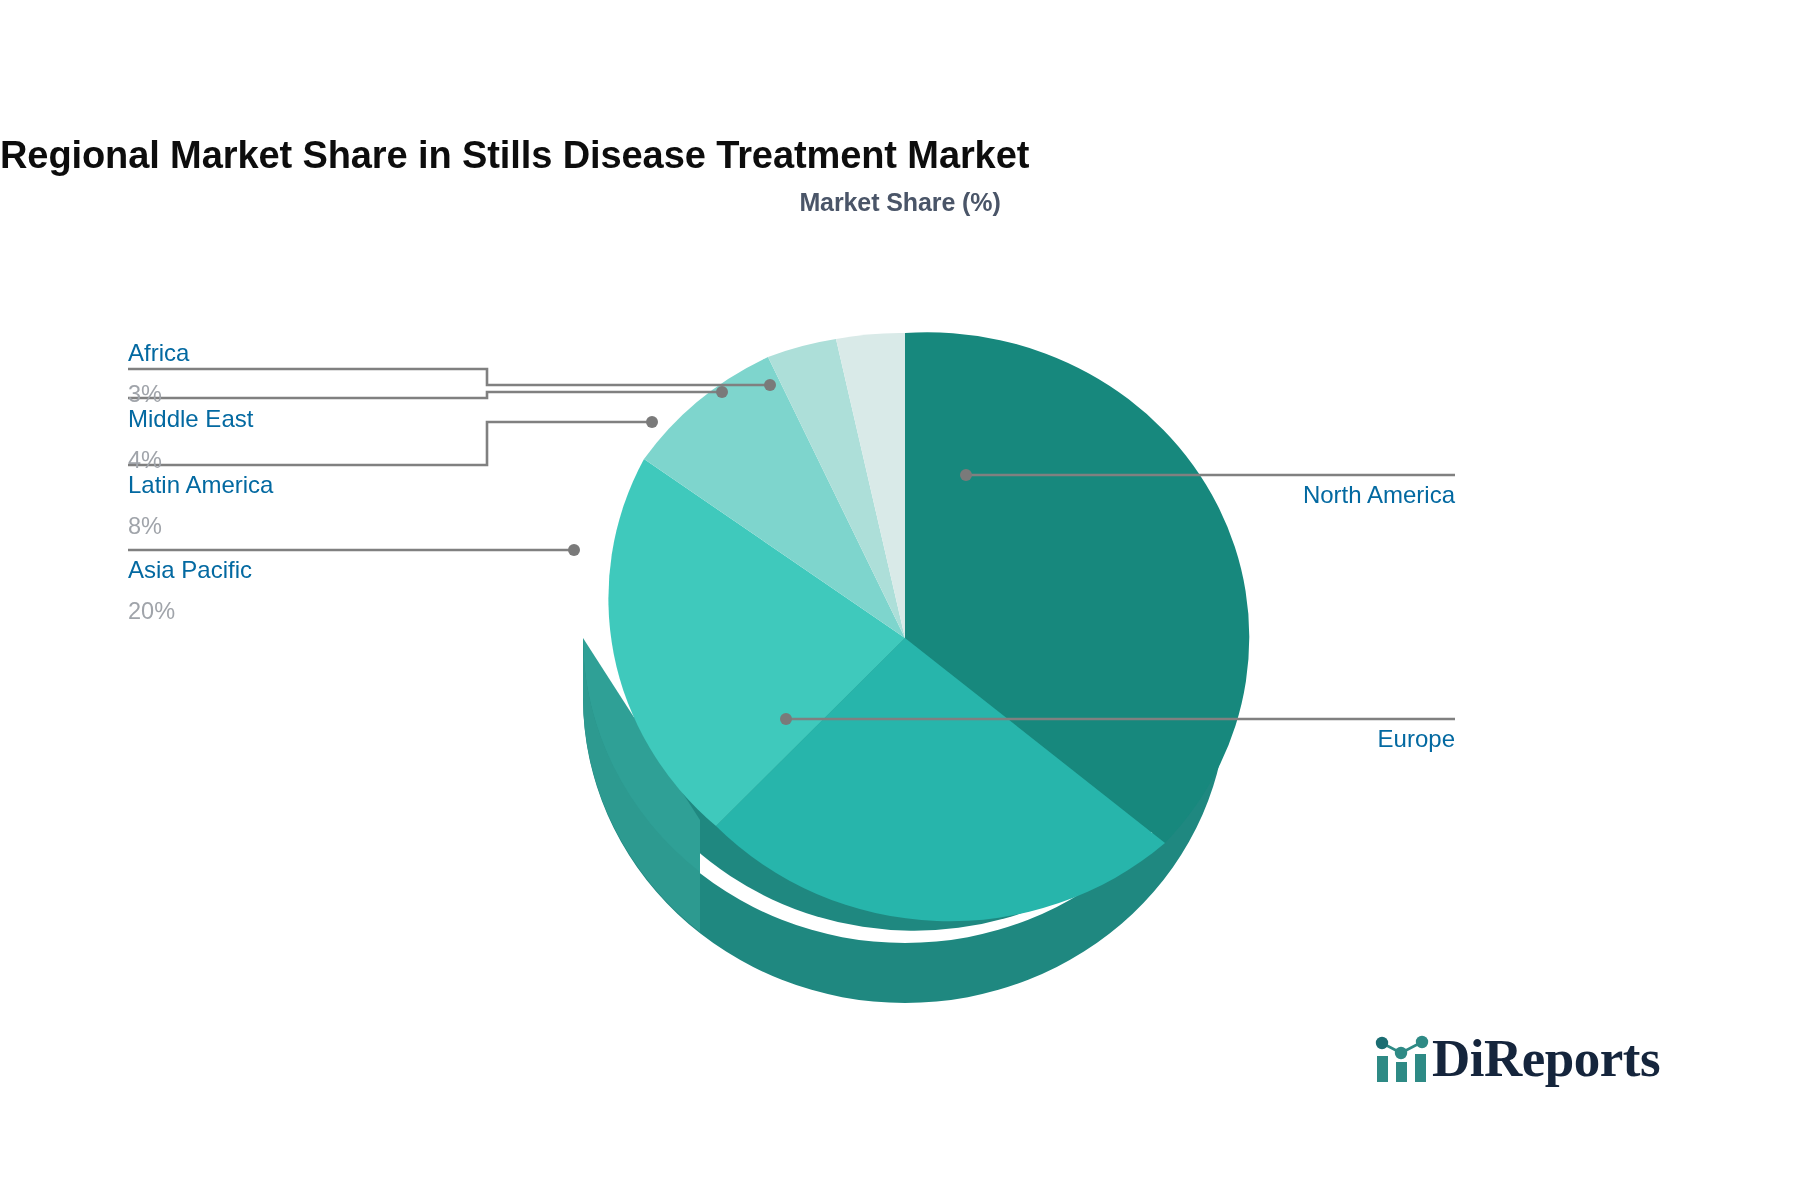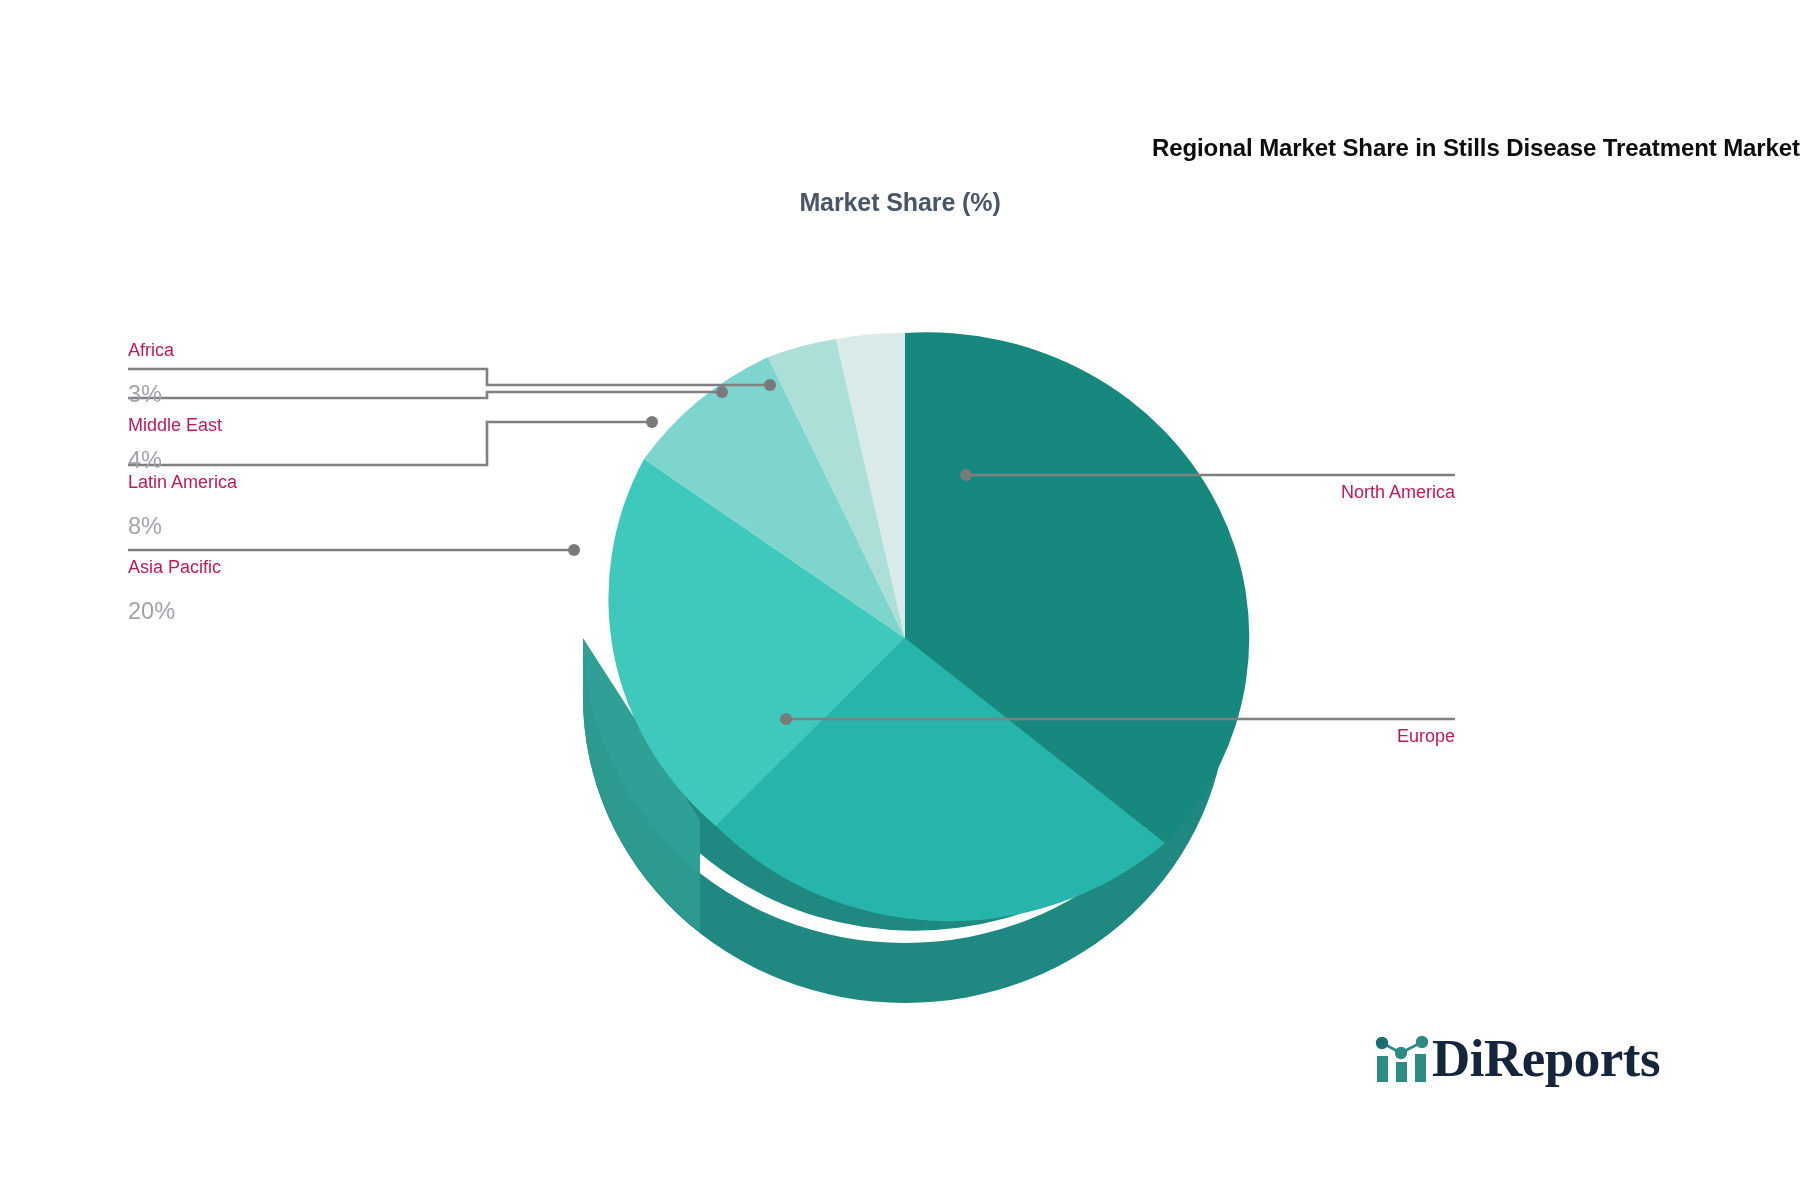--- a/index.html
+++ b/index.html
@@ -19,22 +19,22 @@
     height: 1196px;
     background: #ffffff;
   }
 
   
   .chart-title {
     position: absolute;
     left: 0;
     top: 134px;
     width: 1800px;
-    text-align: right;
-    font-size: 24px;
+    text-align: left;
+    font-size: 38px;
     font-weight: bold;
     color: #0d0d0d;
     letter-spacing: -0.1px;
     white-space: nowrap;
   }
   .chart-subtitle {
     position: absolute;
     left: 0;
     top: 188px;
     width: 1800px;
@@ -55,22 +55,22 @@
 
   
   .callout {
     position: absolute;
     font-size: 23px;
     line-height: 1.0;
     white-space: nowrap;
   }
   .callout .name {
     display: block;
-    color: #be185d;
-    font-size: 18px;
+    color: #0369a1;
+    font-size: 24px;
     padding-bottom: 7px;
   }
   .callout .value {
     display: block;
     color: #a0a4aa;
     font-size: 23.5px;
     padding-top: 7px;
   }
   .callout.left  { text-align: left; }
   .callout.right { text-align: right; }
@@ -159,21 +159,21 @@
     </g>
   </svg>
 
   <div class="callout left" style="left:128px; top:341px;">
     <span class="name">Africa</span>
   </div>
   <div class="callout left" style="left:128px; top:376px;">
     <span class="value">3%</span>
   </div>
 
-  <div class="callout left" style="left:128px; top:416px;">
+  <div class="callout left" style="left:128px; top:407px;">
     <span class="name">Middle East</span>
   </div>
   <div class="callout left" style="left:128px; top:442px;">
     <span class="value">4%</span>
   </div>
 
   <div class="callout left" style="left:128px; top:473px;">
     <span class="name">Latin America</span>
   </div>
   <div class="callout left" style="left:128px; top:508px;">

